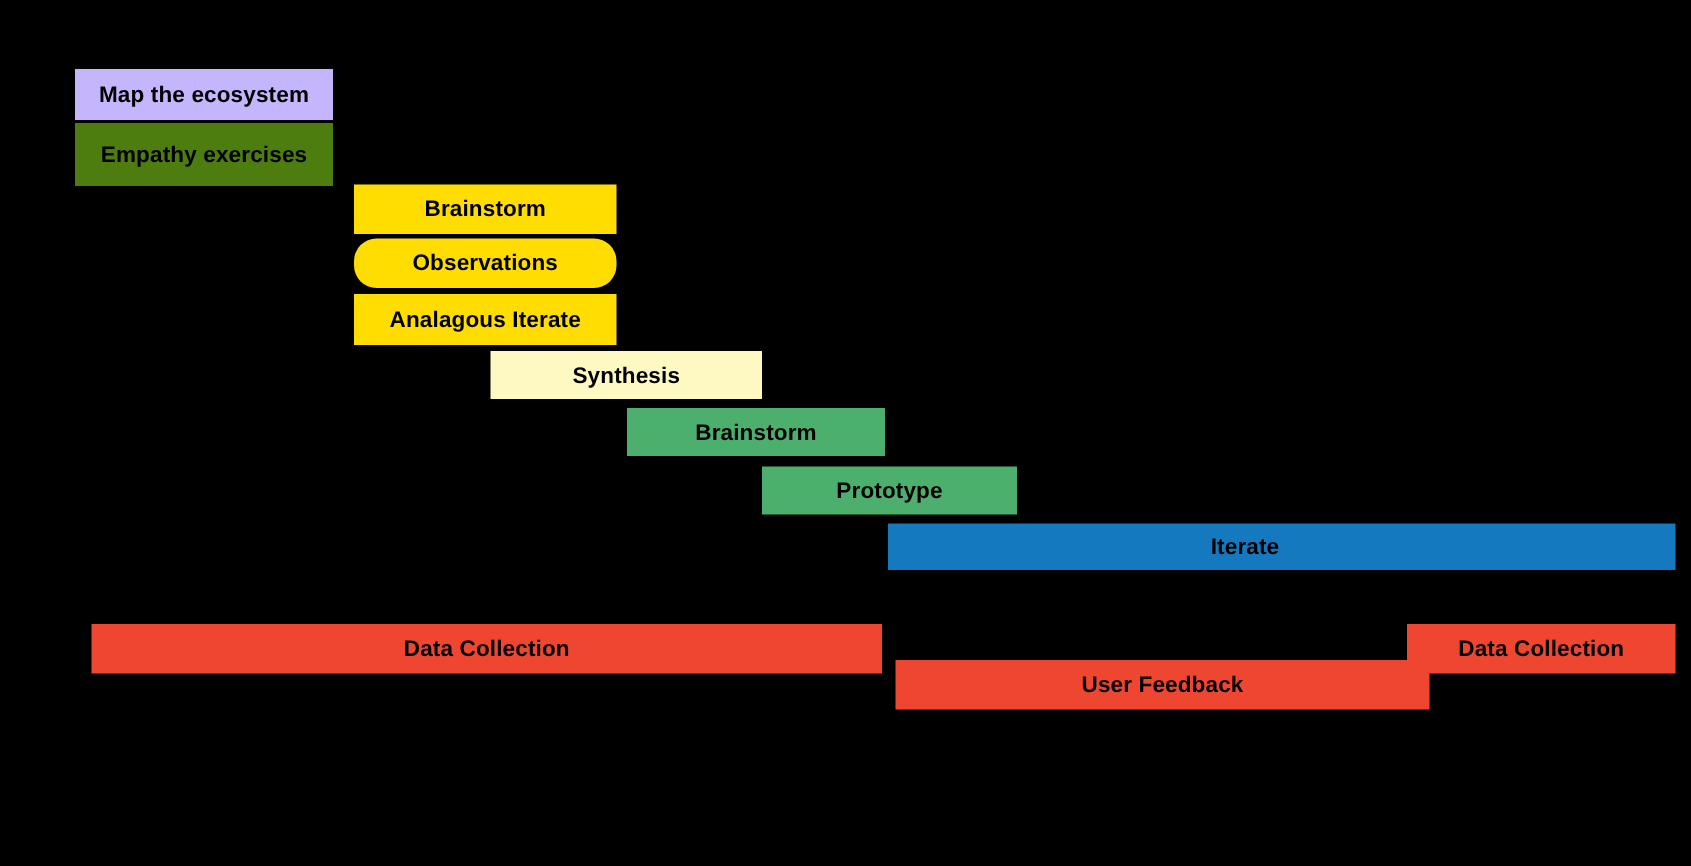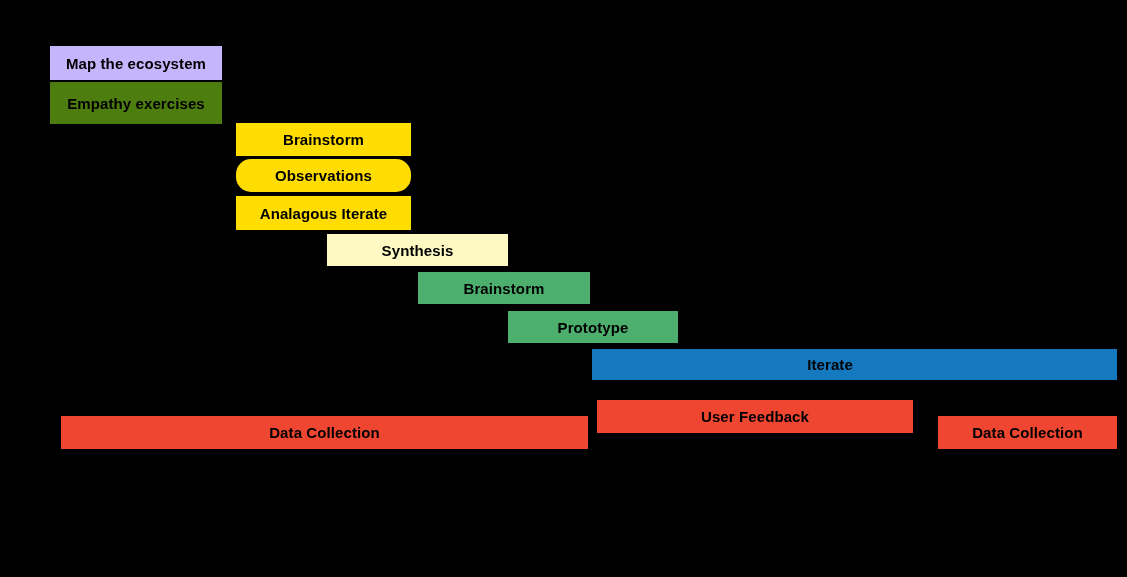--- a/index.html
+++ b/index.html
@@ -69,19 +69,19 @@
     </div>
     <div class="bar label-left-anchor" style="left: 592px; top: 349px; width: 525px; height: 31px; background: rgb(20, 121, 190);">
       <span class="bar-label" style="position: absolute; left: 238px; transform: translateX(-50%); top: 50%; margin-top: -8px;">Iterate</span>
     </div>
     <div class="bar" style="left: 508px; top: 311px; width: 170px; height: 32px; background: rgb(76, 175, 110);">
       <span class="bar-label">Prototype</span>
     </div>
     <div class="bar" style="left: 61px; top: 416px; width: 527px; height: 33px; background: rgb(239, 70, 49);">
       <span class="bar-label">Data Collection</span>
     </div>
-    <div class="bar" style="left: 597px; top: 400px; width: 316px; height: 33px; background: rgb(239, 70, 49);">
+    <div class="bar" style="left: 597px; top: 440px; width: 356px; height: 33px; background: rgb(239, 70, 49);">
       <span class="bar-label">User Feedback</span>
     </div>
     <div class="bar" style="left: 938px; top: 416px; width: 179px; height: 33px; background: rgb(239, 70, 49);">
       <span class="bar-label">Data Collection</span>
     </div>
   </div>
 
 </body></html>

